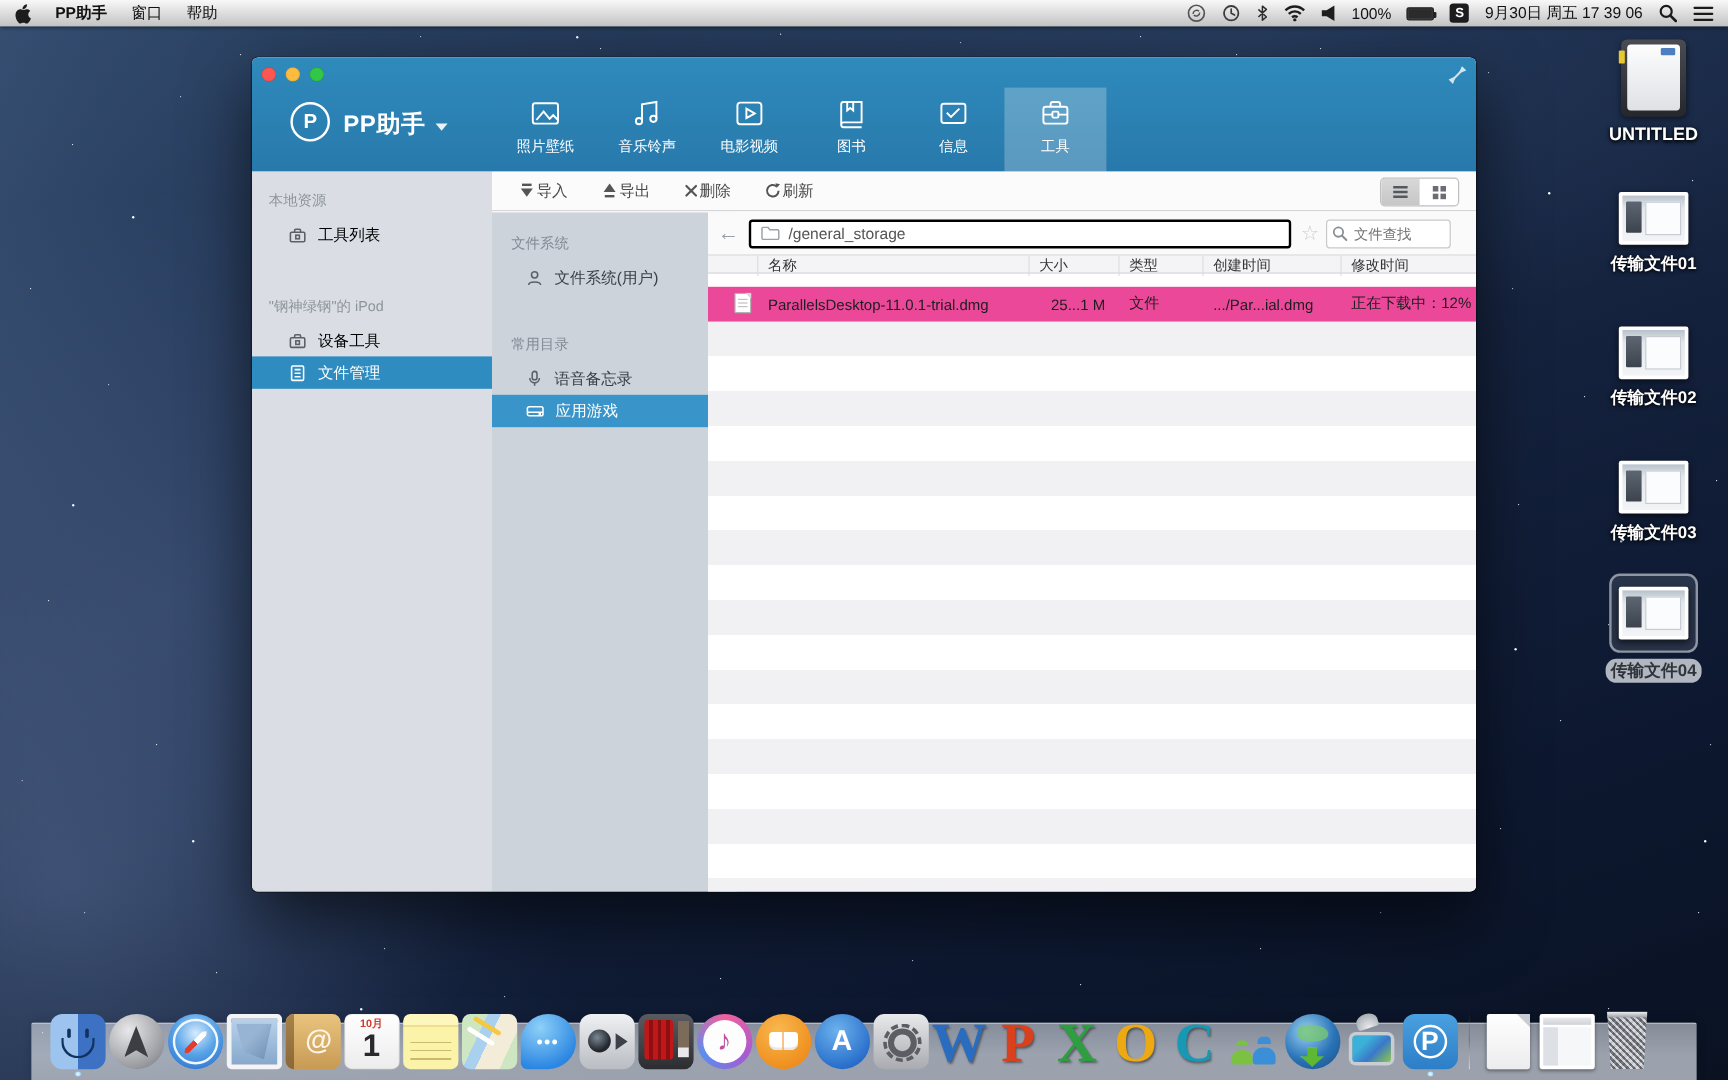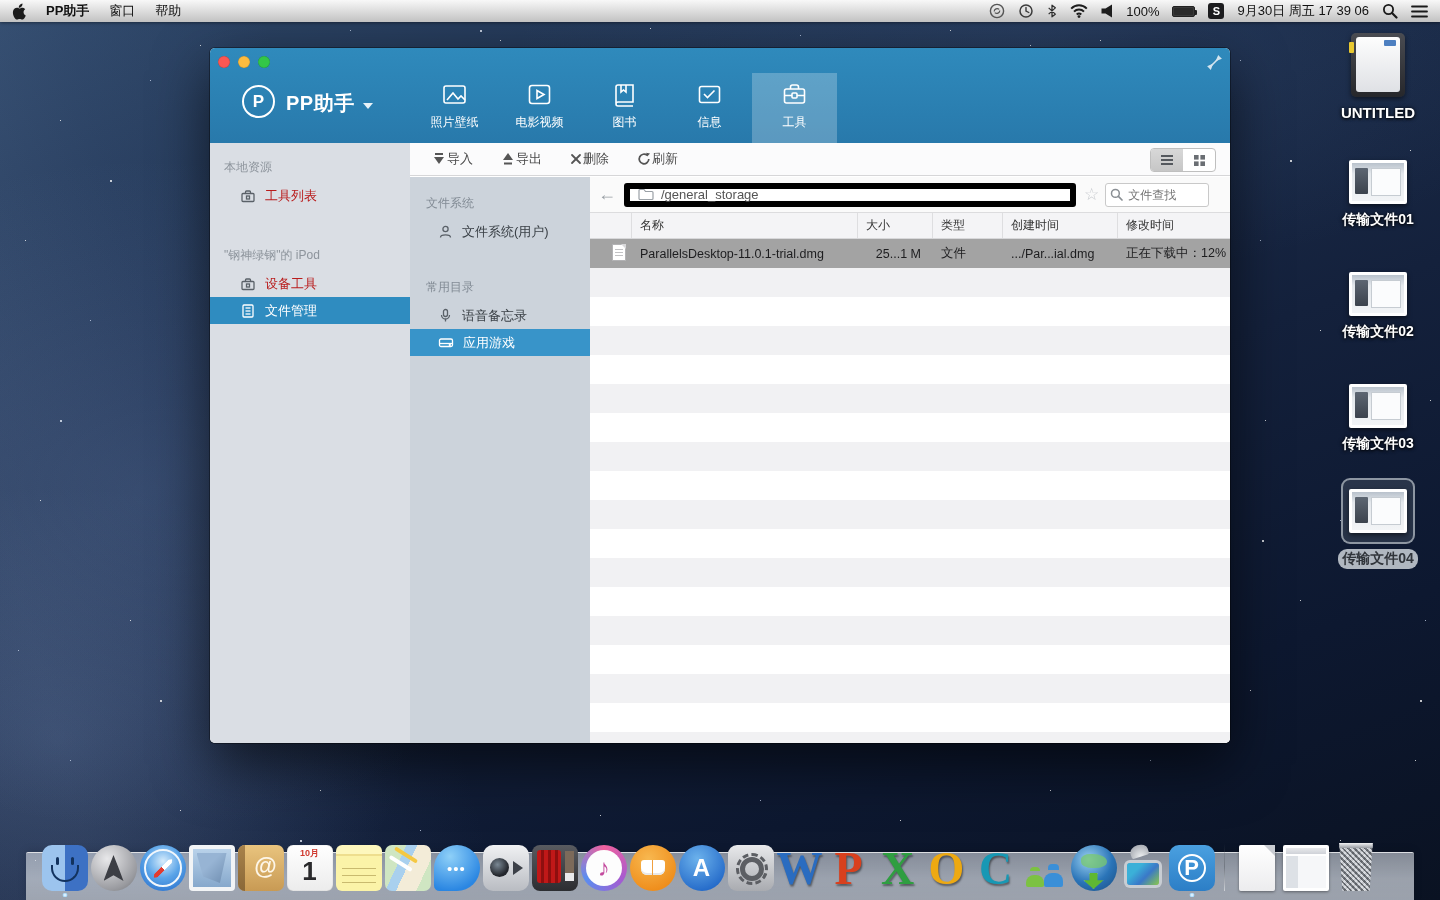--- a/index.html
+++ b/index.html
@@ -70,21 +70,21 @@
   .expand-ico{position:absolute;right:8px;top:7px;opacity:.95}
   .nav{position:absolute;left:202px;top:25px;height:70px;display:flex}
   .nav-item{width:85px;height:70px;display:flex;flex-direction:column;align-items:center;justify-content:flex-start;padding-top:8px;position:relative}
   .nav-item.active{background:rgba(255,255,255,.24)}
   .nav-label{margin-top:6px;color:#fff;font-size:12px}
   .nav-svg{width:27px;height:27px}
 
   
   .sidebar{position:absolute;left:0;top:95px;width:200px;bottom:0;background:#dadee4}
   .sb-section{padding:16px 0 6px 14px;font-size:12px;color:#8d949c}
-  .sb-item{height:27px;display:flex;align-items:center;gap:9px;padding-left:30px;font-size:13px;color:#b91c1c}
+  .sb-item{height:27px;display:flex;align-items:center;gap:9px;padding-left:30px;font-size:13px;color:#000000}
   .sb-item.selected{background:#2f8cc0;color:#fff}
   .sb-gap{height:22px}
 
   
   .toolbar{position:absolute;left:200px;top:95px;right:0;height:33px;background:#fbfbfc;border-bottom:1px solid #d6d6d8;display:flex;align-items:center;padding-left:22px;gap:28px}
   .tb-btn{display:flex;align-items:center;gap:1px;font-size:13px;color:#4a4a4a}
   .view-toggle{position:absolute;right:14px;top:5px;display:flex;border:1px solid #bfbfbf;border-radius:4px;overflow:hidden;background:#fff}
   .vt-btn{width:32px;height:22px;display:flex;align-items:center;justify-content:center}
   .vt-btn.active{background:linear-gradient(#d8d8d8,#c6c6c6)}
 
@@ -94,30 +94,30 @@
   .ssb-item{height:27px;display:flex;align-items:center;gap:9px;padding-left:28px;font-size:13px;color:#3a4046}
   .ssb-item.selected{background:#3894c9;color:#fff}
   .ssb-gap{height:16px}
 
   
   .content{position:absolute;left:380px;top:129px;right:0;bottom:0;background:#fff}
   .rows-bg{position:absolute;left:0;right:0;top:91px;bottom:0;
     background:repeating-linear-gradient(to bottom,#f1f1f3 0 29px,#ffffff 29px 58px)}
   .pathbar{position:absolute;left:0;top:0;right:0;height:35px;background:#fafafa;display:flex;align-items:center}
   .back-arrow{width:34px;text-align:center;color:#9aa0a6;font-size:18px}
-  .path-box{height:24px;width:452px;border:6px solid #000000;border-radius:3px;background:#fff;display:flex;align-items:center;gap:7px;padding:0 8px;font-size:13px;color:#555}
+  .path-box{height:24px;width:452px;border:2px solid #000000;border-radius:3px;background:#fff;display:flex;align-items:center;gap:7px;padding:0 8px;font-size:13px;color:#555}
   .star{color:#c9ccd0;font-size:17px;margin:0 6px 0 8px}
   .search-box{position:relative;width:104px}
   .search-box input{width:104px;height:24px;border:1px solid #c9c9c9;border-radius:3px;padding:0 4px 0 22px;font-size:12px;color:#555;background:#fff;font-family:inherit}
   .search-box svg{position:absolute;left:5px;top:5px}
-  .thead{position:absolute;left:0;top:35px;right:0;height:27px;background:#f4f4f6;border-top:1px solid #dcdcde;border-bottom:1px solid #d8d8da;
+  .thead{position:absolute;left:0;top:35px;right:0;height:16px;background:#f4f4f6;border-top:1px solid #dcdcde;border-bottom:1px solid #d8d8da;
     display:grid;grid-template-columns:42px 226px 75px 70px 115px 112px;font-size:12px;color:#333;align-items:center}
   .thead .th{padding-left:8px;height:100%;display:flex;align-items:center;border-right:1px solid #dedee0}
   .thead .th:last-child{border-right:none}
-  .trow{position:absolute;left:0;top:62px;right:0;height:29px;background:#a3a3a3;display:grid;
+  .trow{position:absolute;left:0;top:62px;right:0;height:29px;background:#ec4899;display:grid;
     grid-template-columns:42px 226px 75px 70px 115px 112px;font-size:12.5px;color:#1d1d1f;align-items:center}
   .trow .td{padding-left:8px;white-space:nowrap;overflow:hidden}
   .td-size{text-align:right;padding-right:12px}
   .doc-ico{width:14px;height:17px;background:#fff;border:1px solid #b2b2b4;border-radius:1px;margin-left:14px;position:relative}
   .doc-ico::before{content:"";position:absolute;right:-1px;top:-1px;border-style:solid;border-width:0 5px 5px 0;border-color:transparent #d8d8da transparent transparent}
   .doc-ico::after{content:"";position:absolute;left:2px;top:4px;width:8px;height:1px;background:#c2c2c4;box-shadow:0 3px 0 #c2c2c4,0 6px 0 #c2c2c4}
 
   
   .dock-shelf{position:absolute;left:26px;right:26px;top:852px;height:48px;z-index:30;
     background:linear-gradient(rgba(222,227,234,.58),rgba(196,202,211,.78) 55%,rgba(168,174,184,.92));
@@ -334,20 +334,28 @@
     <div class="nav">
       <div class="nav-item">
         <svg class="nav-svg" viewBox="0 0 27 27" fill="none" stroke="#fff" stroke-width="1.6">
             <rect x="3" y="5" width="21" height="17" rx="2"></rect>
             <path d="M6,19 l6-7 5,6 3-3 4,4"></path>
           </svg>
         <span class="nav-label">照片壁纸</span>
       </div>
       <div class="nav-item">
         <svg class="nav-svg" viewBox="0 0 27 27" fill="none" stroke="#fff" stroke-width="1.6">
+            <path d="M9,20 V6 l12,-2 V18"></path>
+            <circle cx="6.5" cy="20" r="2.6"></circle>
+            <circle cx="18.5" cy="18" r="2.6"></circle>
+          </svg>
+        <span class="nav-label">音乐铃声</span>
+      </div>
+      <div class="nav-item">
+        <svg class="nav-svg" viewBox="0 0 27 27" fill="none" stroke="#fff" stroke-width="1.6">
             <rect x="3.5" y="4.5" width="20" height="18" rx="2.5"></rect>
             <path d="M11,9.5 l7,4 -7,4 z"></path>
           </svg>
         <span class="nav-label">电影视频</span>
       </div>
       <div class="nav-item">
         <svg class="nav-svg" viewBox="0 0 27 27" fill="none" stroke="#fff" stroke-width="1.6">
             <path d="M5,22.5 V6 a2,2 0 0 1 2,-2 h15 v17 h-15 a2,2 0 0 0 -2,2 a2,2 0 0 0 2,2 h15"></path>
             <path d="M10,4 v7 l2.5,-2 2.5,2 v-7"></path>
           </svg>

